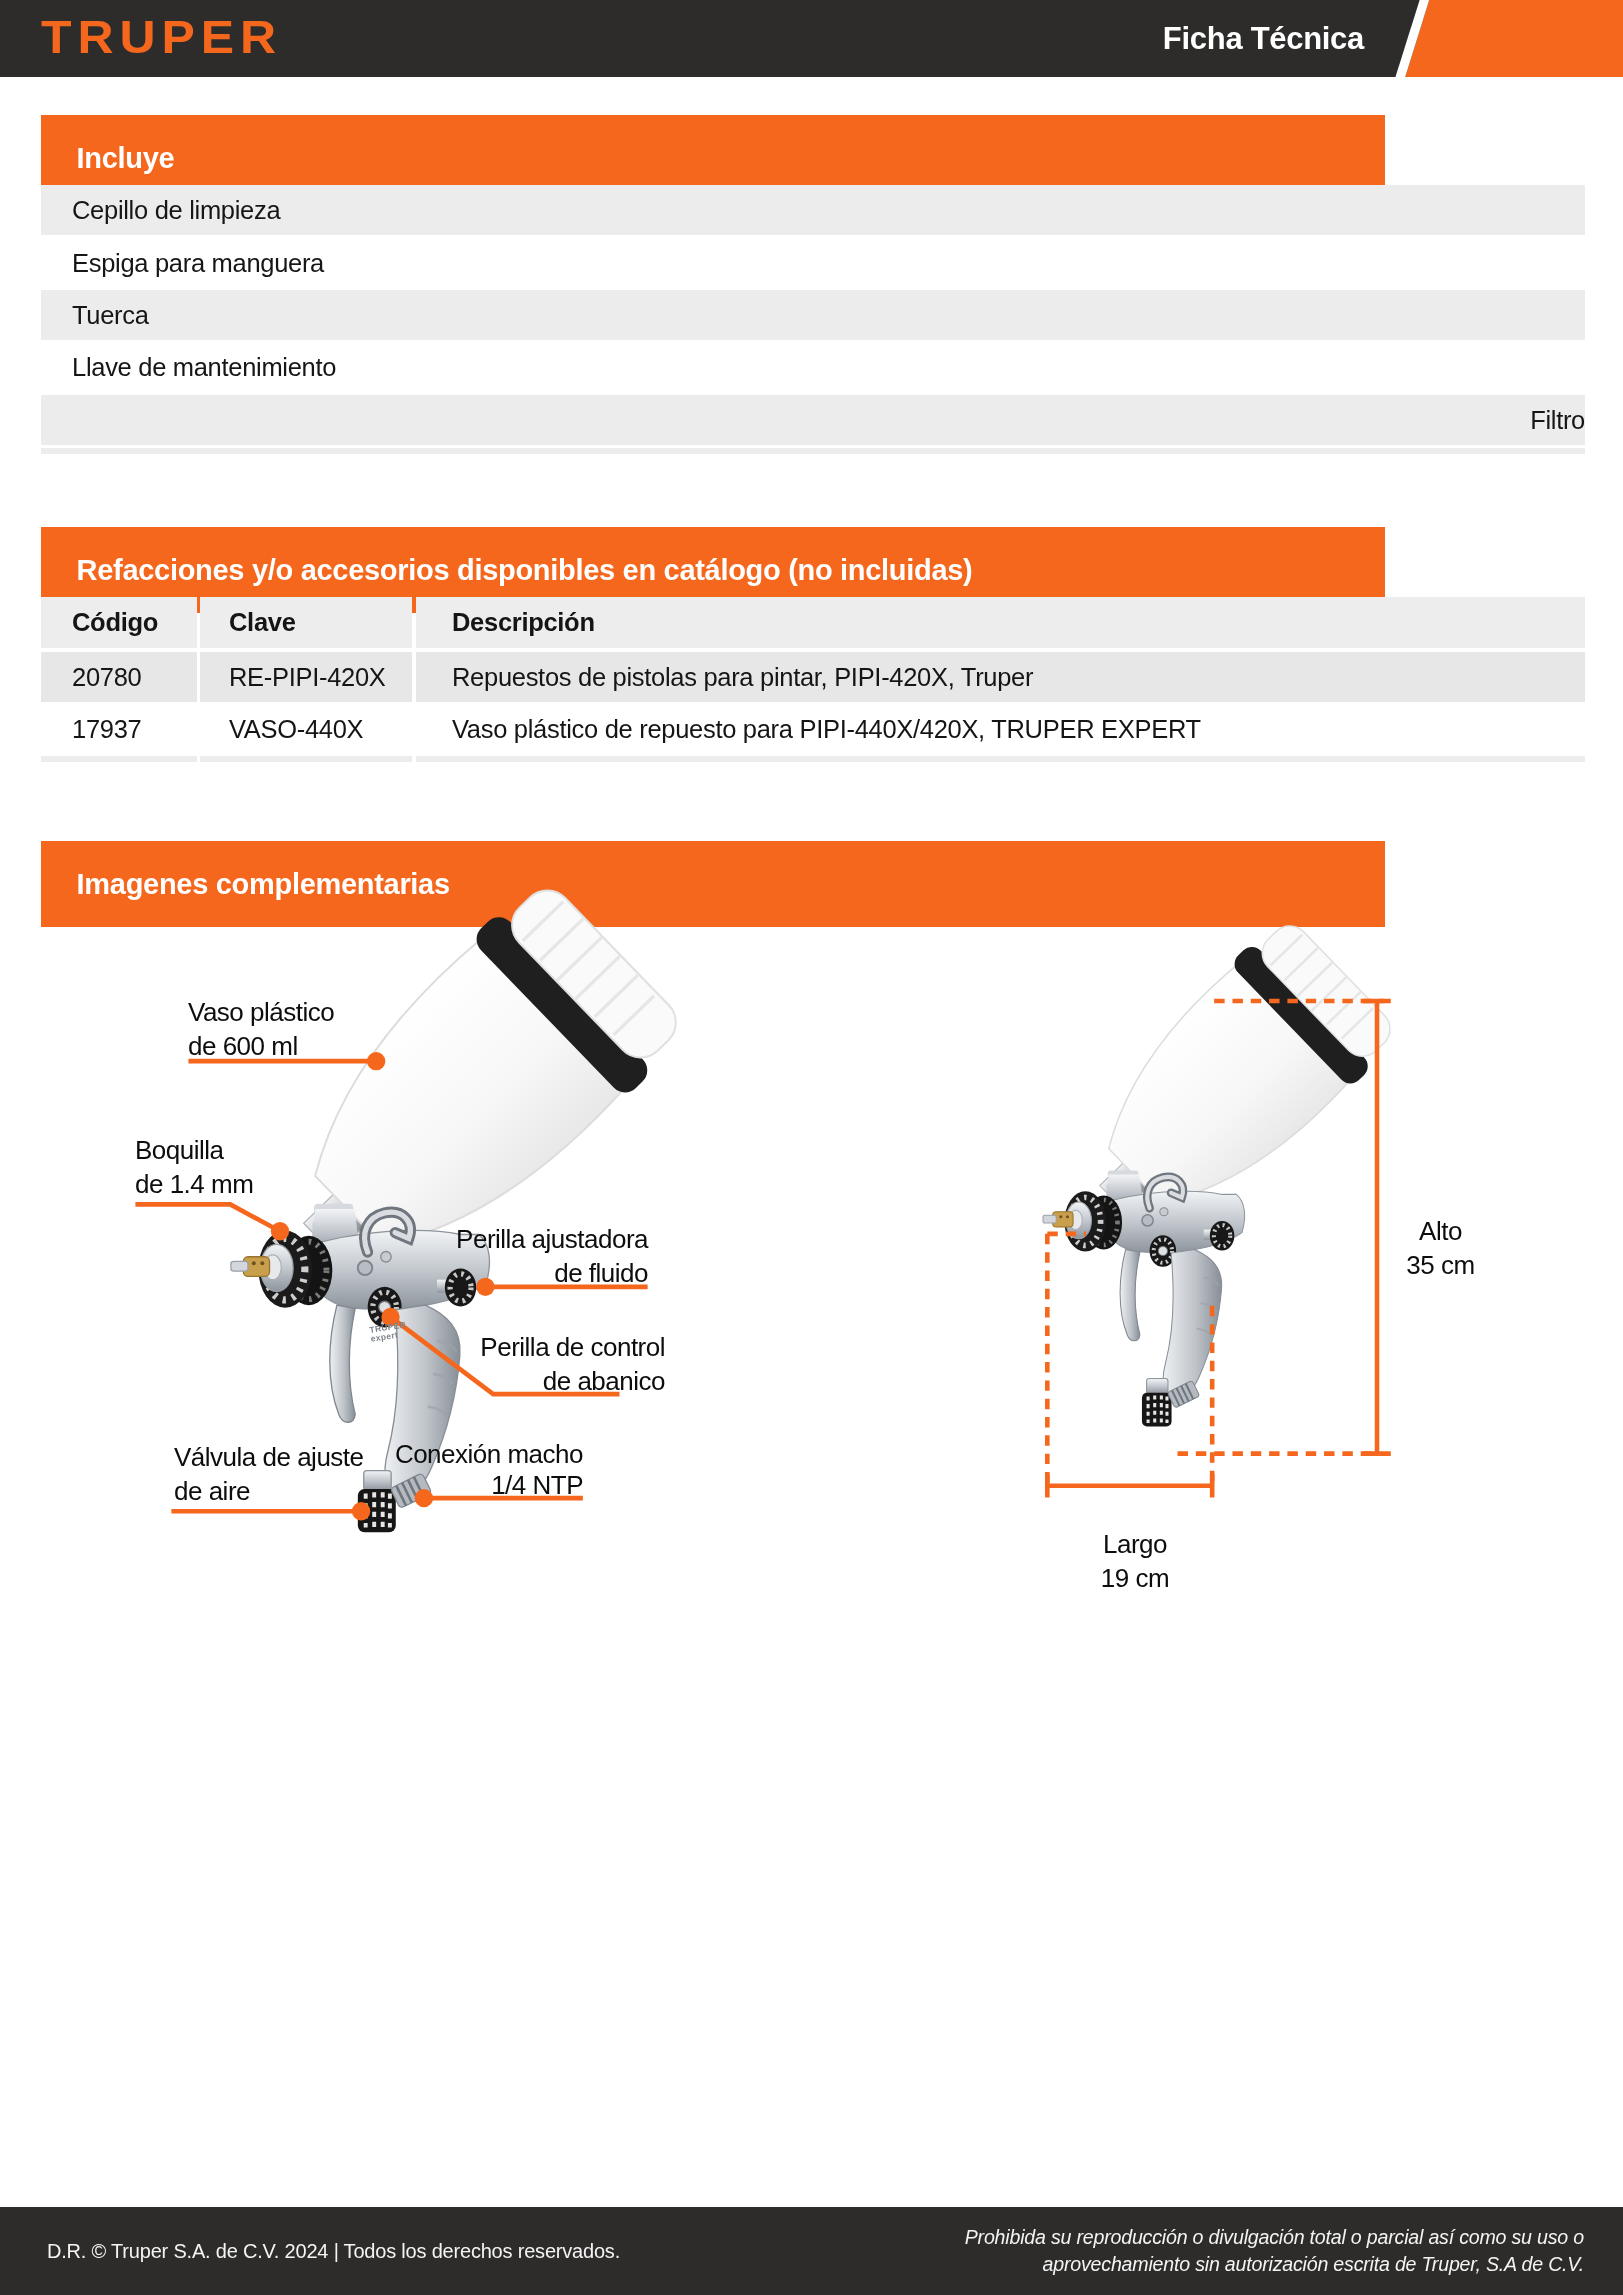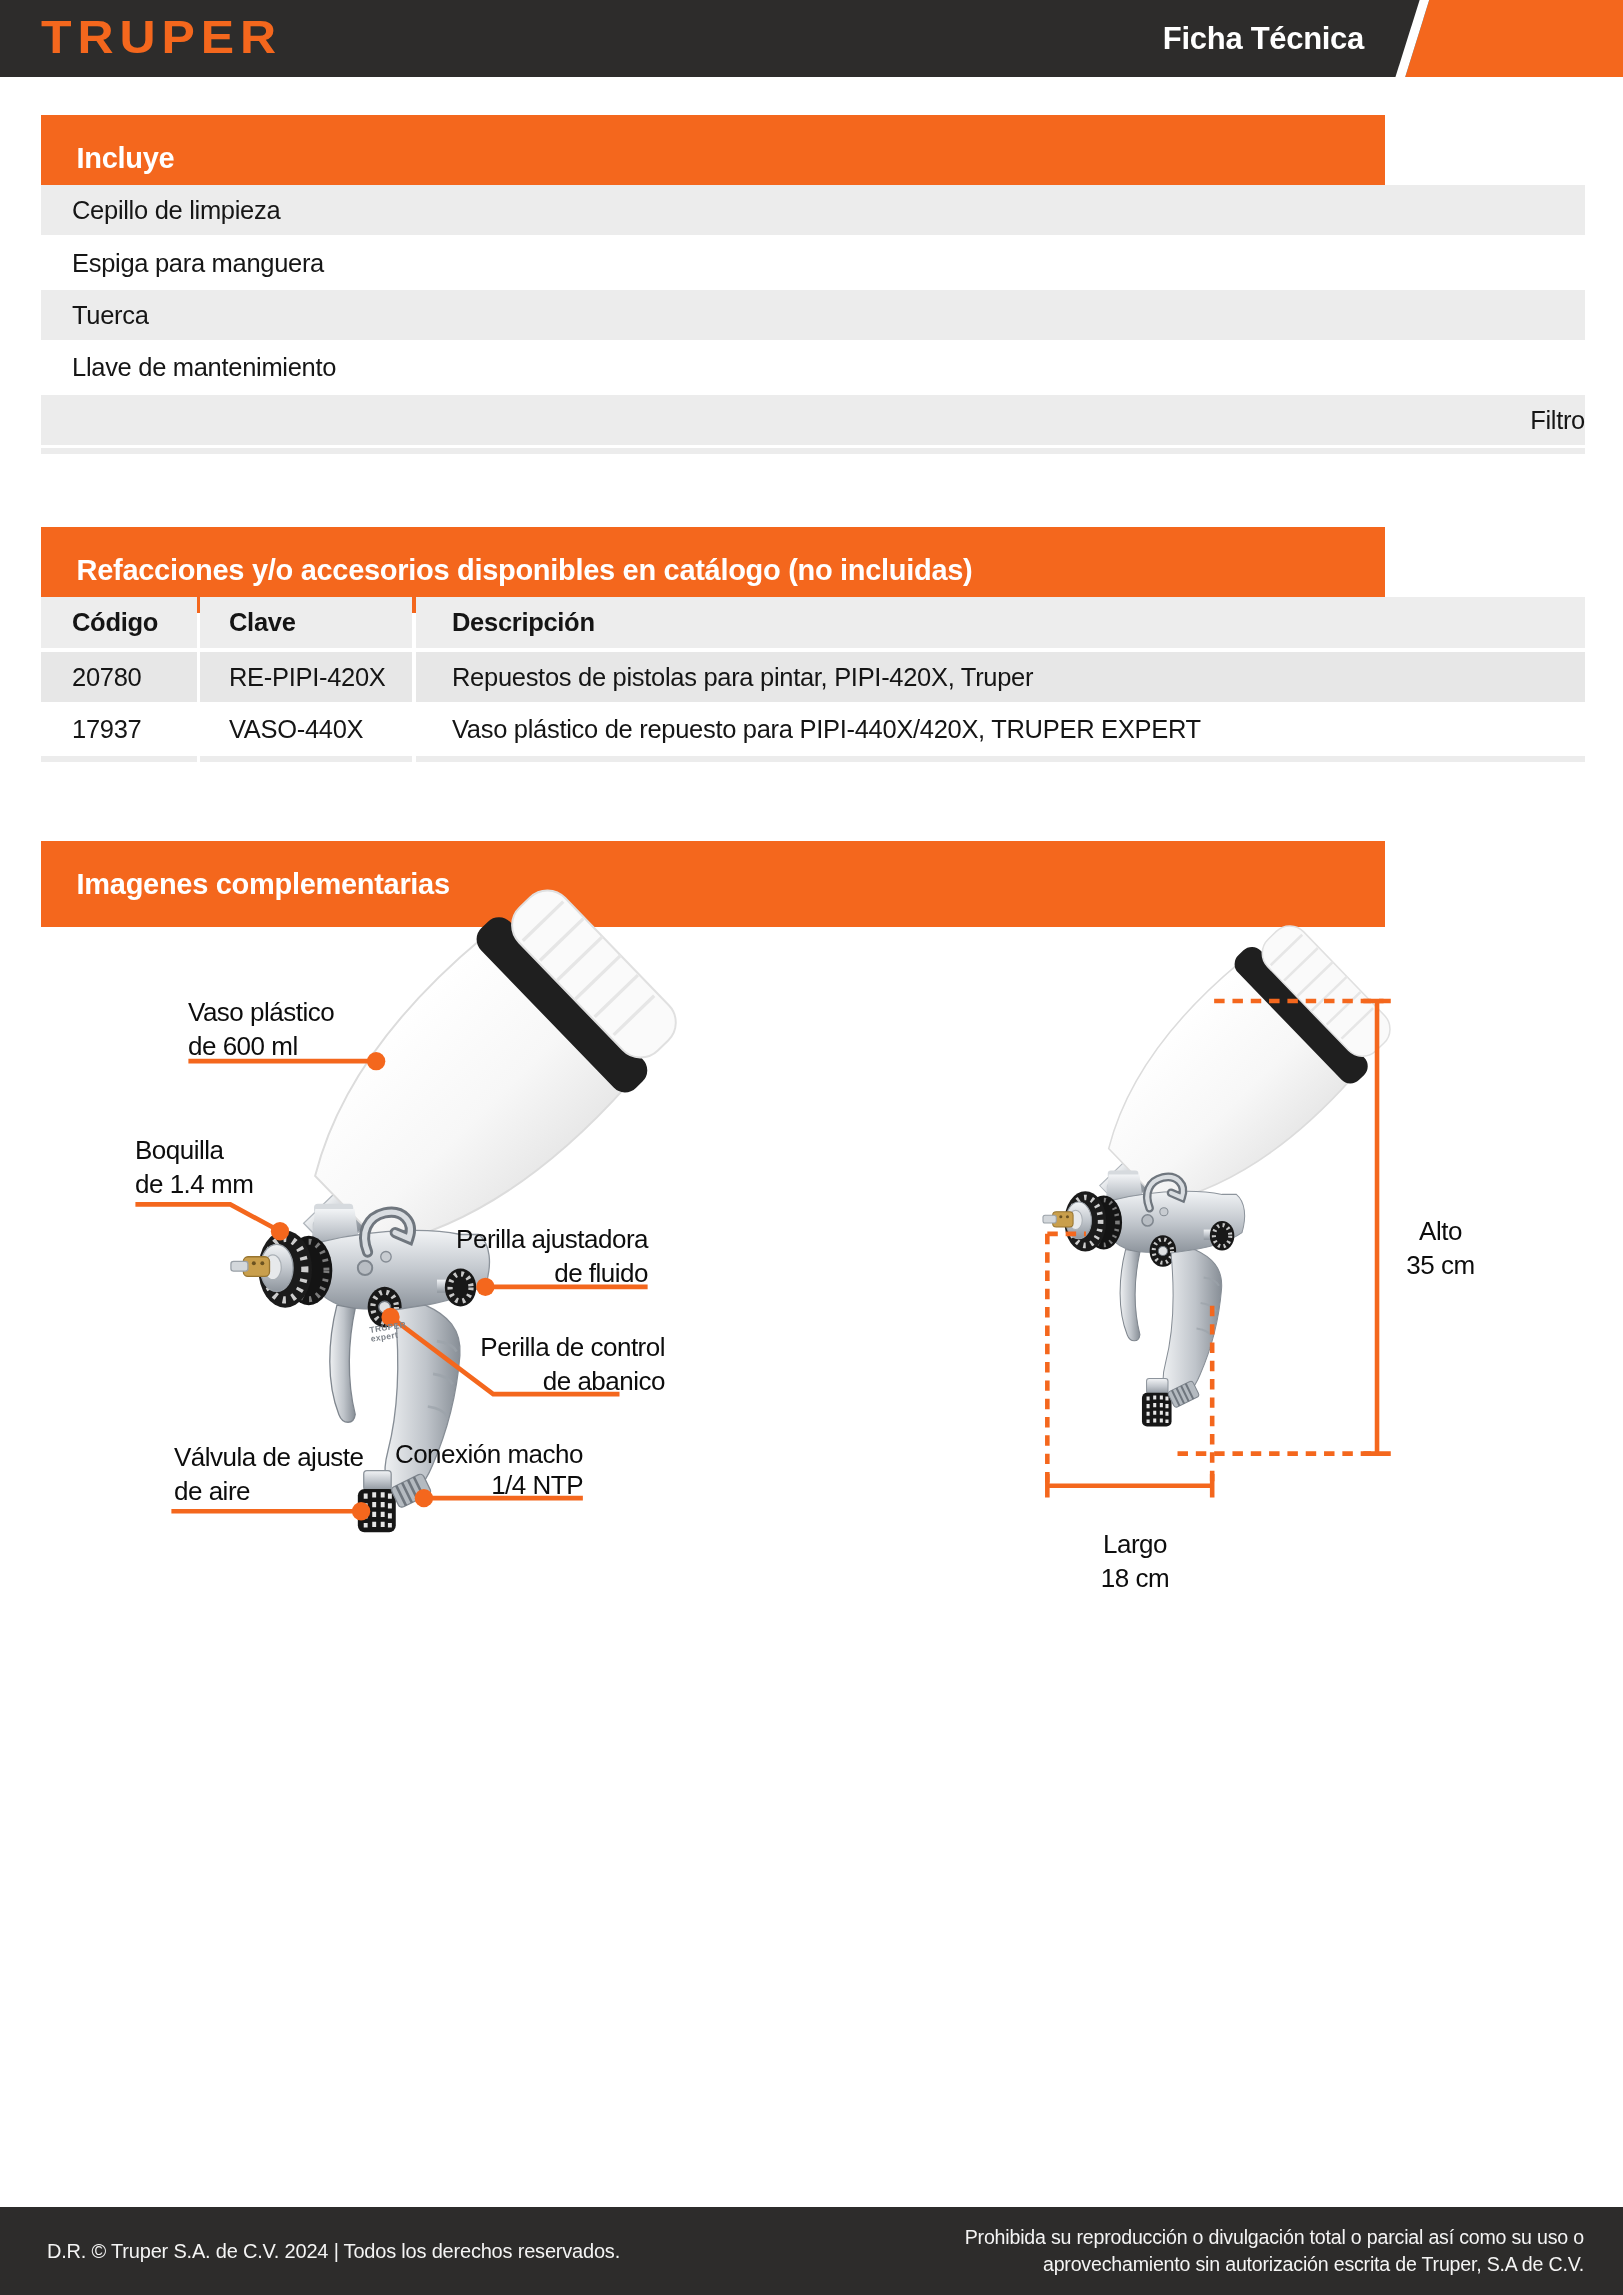--- a/index.html
+++ b/index.html
@@ -34,21 +34,21 @@
   .thead{font-weight:700;}
   
   .lbl{position:absolute;font-size:26px;font-weight:400;line-height:34px;color:#0d0d0d;letter-spacing:-0.5px;}
   .lbl div{white-space:nowrap;}
   .ra{text-align:right;} .ctr{text-align:center;}
   .engrave{position:absolute;left:370px;top:1322px;width:50px;font-size:8.5px;line-height:9.2px;
            color:#7d838a;transform:rotate(-9deg);font-weight:700;letter-spacing:0.3px;}
   
   .ftr{position:absolute;left:0;top:2207px;width:1623px;height:88px;background:#2d2c2b;color:#f4f4f4;}
   .ftr-left{position:absolute;left:47px;top:0;height:88px;line-height:88px;font-size:20px;letter-spacing:-0.2px;}
-  .ftr-right{position:absolute;right:39px;top:17px;text-align:right;font-size:19.6px;line-height:27px;letter-spacing:-0.2px;}
+  .ftr-right{position:absolute;right:39px;top:17px;text-align:right;font-size:19.6px;line-height:27px;letter-spacing:-0.2px;font-style:italic;}
   svg.overlay{position:absolute;left:0;top:0;width:1623px;height:2295px;overflow:visible;}
 </style>
 </head>
 <body>
 
 <div id="page">
 
   <div class="hdr">
     <div class="hdr-wedge"></div>
     <div class="hdr-stripe"></div>
@@ -222,21 +222,21 @@
   <div class="lbl ra" style="left:354px;top:1439px;width:229px;line-height:31px;">
     <div>Conexión macho</div>
     <div>1/4 NTP</div>
   </div>
   <div class="lbl ctr" style="left:1385px;top:1214px;width:111px;">
     <div>Alto</div>
     <div>35 cm</div>
   </div>
   <div class="lbl ctr" style="left:1076px;top:1527px;width:118px;">
     <div>Largo</div>
-    <div>18 cm</div>
+    <div>19 cm</div>
   </div>
   <div class="engrave">TRUPER expert</div>
 
   <div class="ftr">
     <div class="ftr-left">D.R. © Truper S.A. de C.V. 2024 | Todos los derechos reservados.</div>
     <div class="ftr-right">
       <div>Prohibida su reproducción o divulgación total o parcial así como su uso o</div>
       <div>aprovechamiento sin autorización escrita de Truper, S.A de C.V.</div>
     </div>
   </div>

